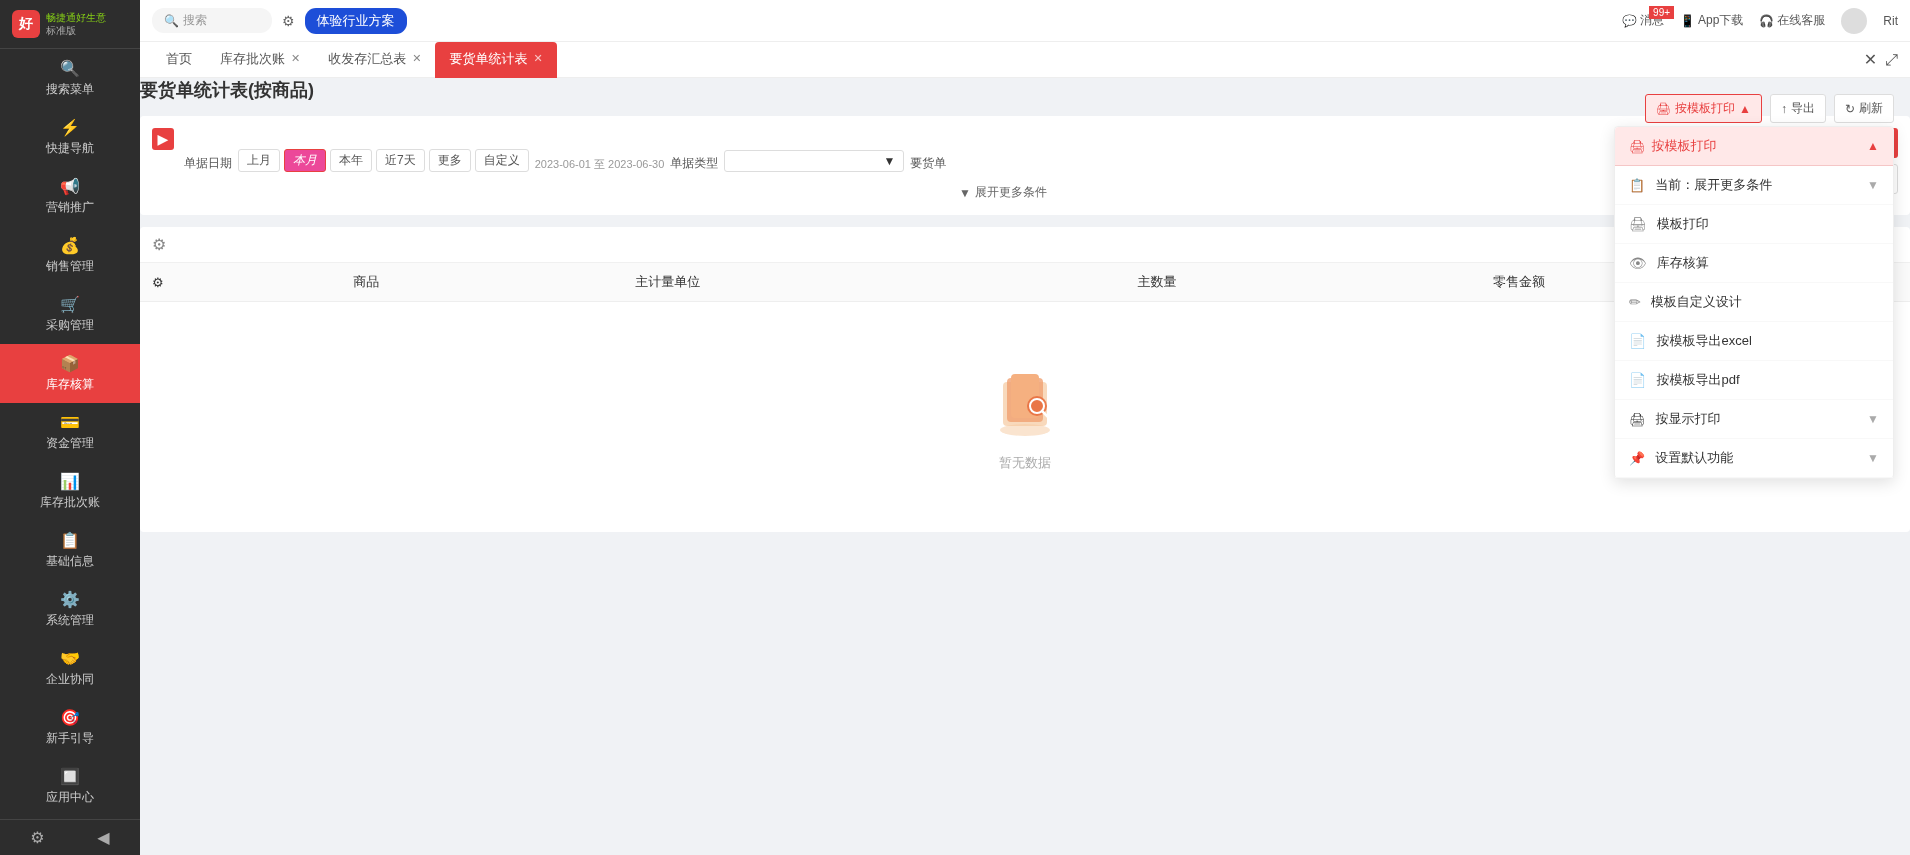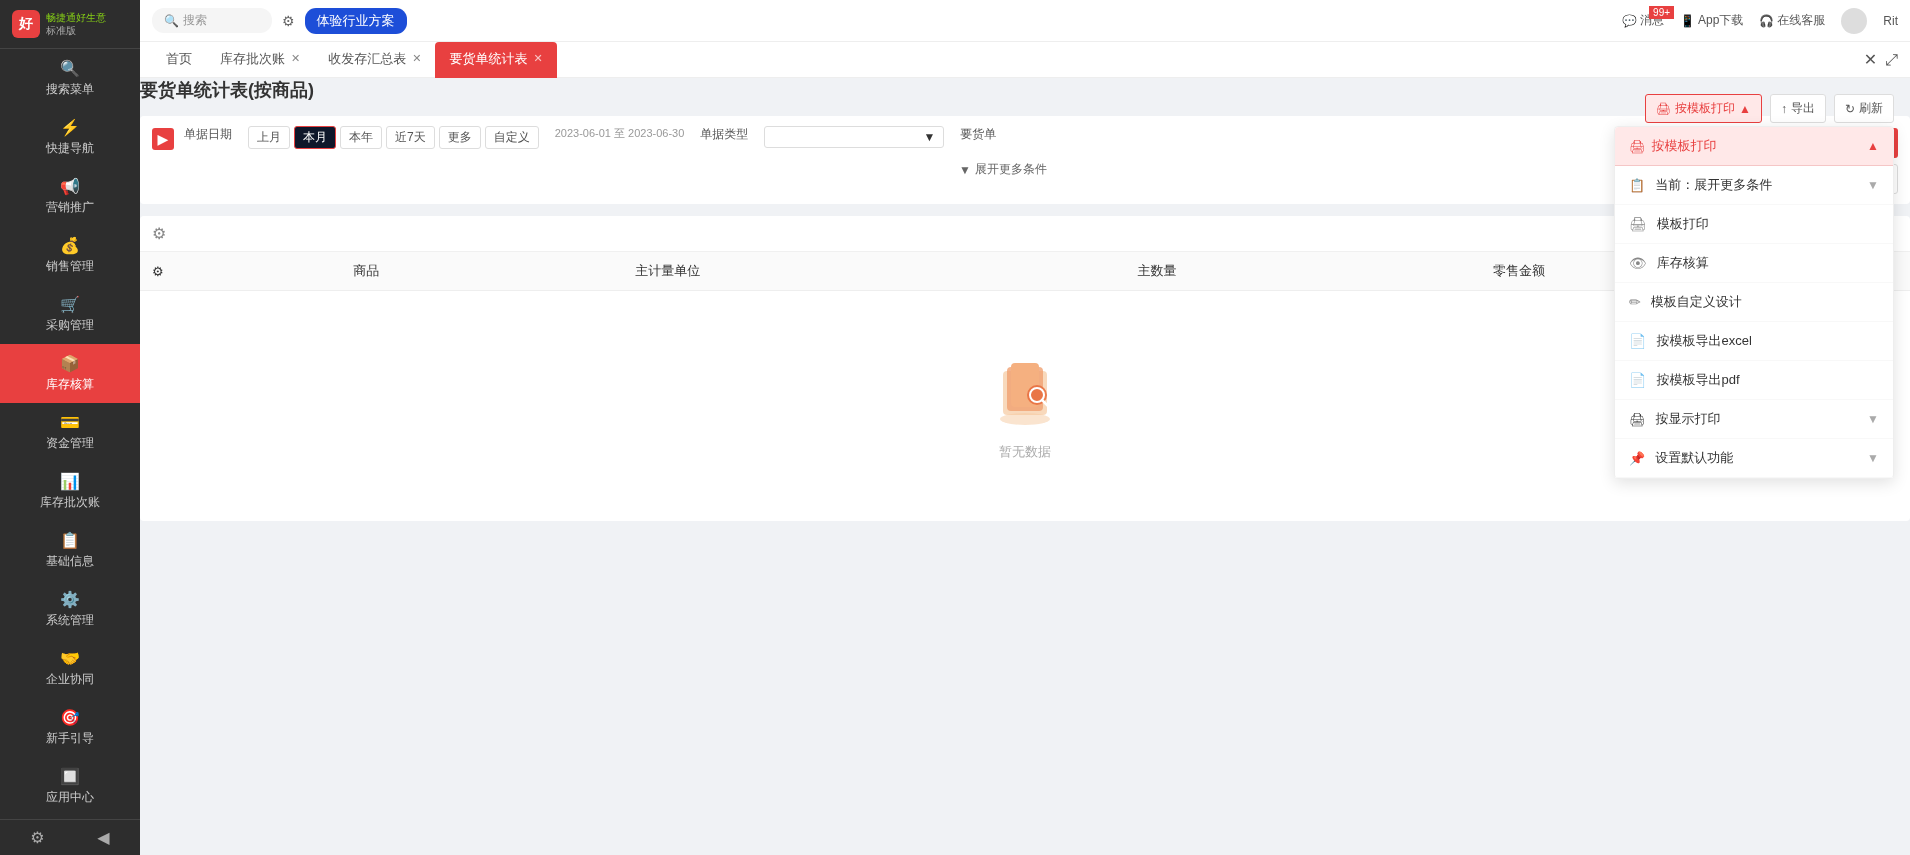--- a/index.html
+++ b/index.html
@@ -174,36 +174,37 @@
       color: white;
       border: none;
       width: 22px; height: 22px;
       border-radius: 3px;
       cursor: pointer;
       font-size: 14px;
       display: flex; align-items: center; justify-content: center;
       margin-top: 2px;
     }
     .filter-fields { flex: 1; display: flex; flex-direction: column; gap: 8px; }
-    .filter-row { display: flex; align-items: flex-start; gap: 16px; flex-wrap: wrap; }
+    .filter-row { display: flex; align-items: flex-end; gap: 6px; flex-wrap: wrap; margin-top: 23px; }
     .filter-label { font-size: 12px; color: #555; white-space: nowrap; }
     .date-group { display: flex; align-items: center; gap: 4px; }
     .date-btn {
       padding: 2px 8px;
       font-size: 12px;
       border: 1px solid #ddd;
       background: #fff;
       border-radius: 3px;
       cursor: pointer;
       color: #555;
     }
     .date-btn.active {
-      background: #0f172a;
+      background: #ec4899;
       color: white;
       border-color: #e84040;
+      font-style: italic;
     }
     .date-range { font-size: 11px; color: #999; }
 
     .filter-select {
       display: flex; align-items: center;
       border: 1px solid #ddd;
       border-radius: 3px;
       padding: 3px 8px;
       background: #fff;
       font-size: 12px;

